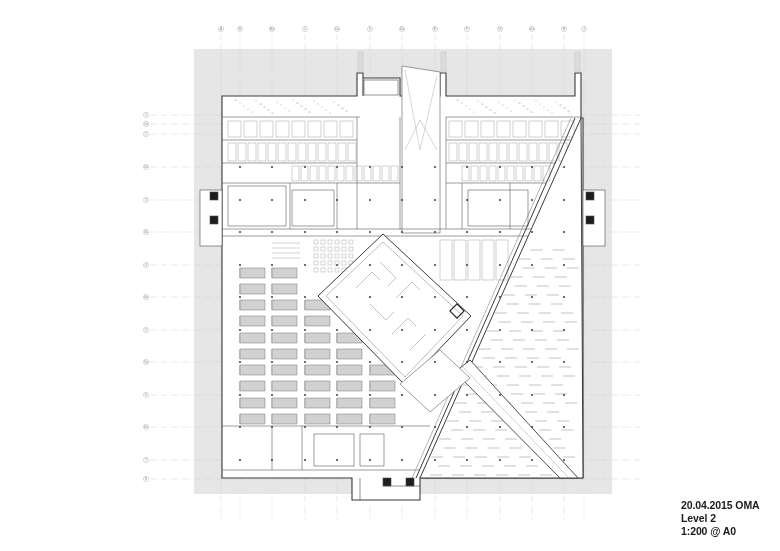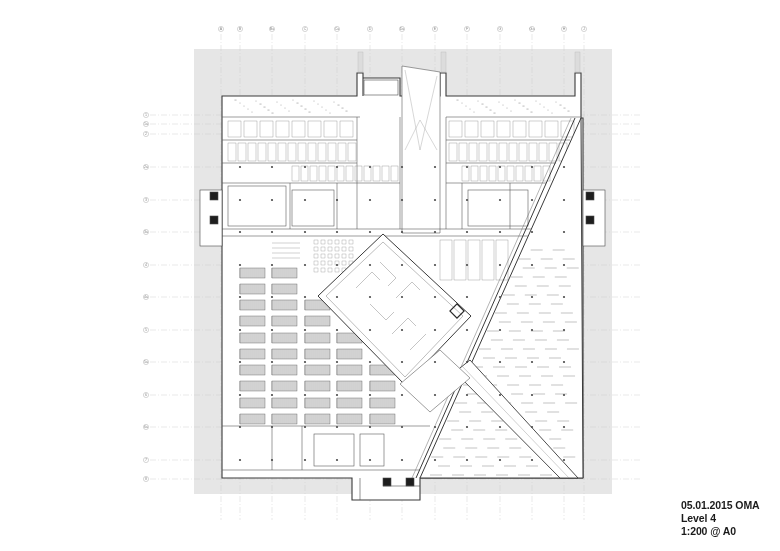--- a/index.html
+++ b/index.html
@@ -1197,16 +1197,16 @@
         <text x="146" y="460.3" class="glabel">7</text>
       </g>
       <g>
         <circle cx="146" cy="479" r="2.6" fill="#fff" stroke="#9a9a9a" stroke-width="0.4"></circle>
         <text x="146" y="479.3" class="glabel">8</text>
       </g>
     </g>
 </svg>
 
 <div class="caption">
-  <div>05.01.2015 OMA</div>
-  <div>Level 4</div>
+  <div>20.04.2015 OMA</div>
+  <div>Level 2</div>
   <div>1:200 @ A0</div>
 </div>
 
 </body></html>

